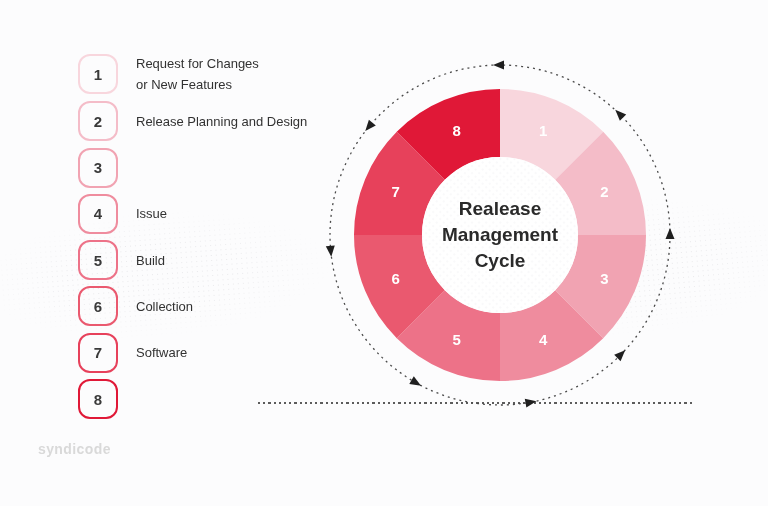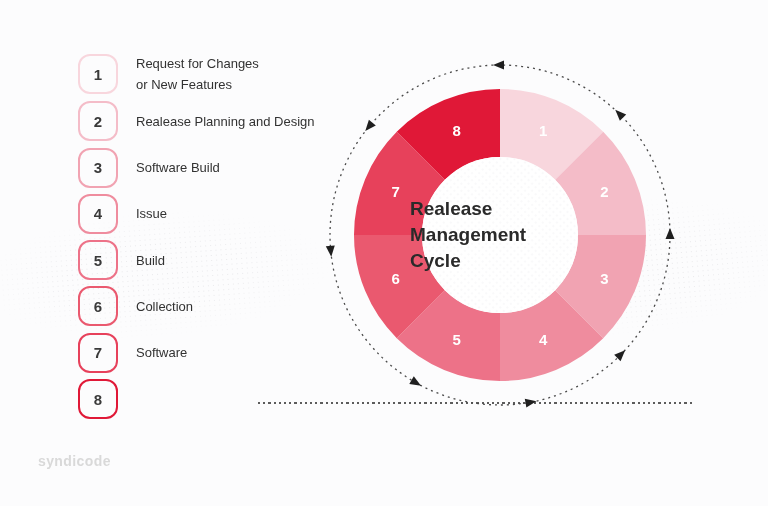--- a/index.html
+++ b/index.html
@@ -28,53 +28,52 @@
   }
   .step-label{
     margin-left:18px;font-size:13px;color:#323232;line-height:21px;
     white-space:pre-line;
   }
 
   .diagram-wrap{position:absolute;left:320px;top:55px;width:360px;height:360px;z-index:2;}
   .diagram-wrap svg{position:absolute;left:0;top:0;}
   .center-title{
     position:absolute;left:50%;top:50%;transform:translate(-50%,-50%);
-    width:180px;white-space:pre-line;
+    width:180px;text-align:center;white-space:pre-line;
     font-size:19px;font-weight:bold;color:#2a2a2a;line-height:26px;
   }
 
   .baseline{
     position:absolute;z-index:1;left:258px;top:402px;width:434px;height:2px;
     background:repeating-linear-gradient(90deg,#5c5c5c 0 2.2px, transparent 2.2px 5.2px);
   }
 
   .brand{
     position:absolute;left:38px;top:441px;z-index:2;
-    font-size:14px;font-weight:bold;letter-spacing:.4px;color:#d9d9d9;margin-top:12px;
+    font-size:14px;font-weight:bold;letter-spacing:.4px;color:#d9d9d9;
   }
 </style>
 </head>
 <body>
 
 <div class="hatch hatch-left"></div>
 <div class="hatch hatch-right"></div>
 
 <div class="steps">
     <div class="step-row">
       <span class="step-num" style="border-color: rgb(248, 214, 221);">1</span>
       <span class="step-label">Request for Changes
 or New Features</span>
     </div>
     <div class="step-row">
       <span class="step-num" style="border-color: rgb(244, 188, 200);">2</span>
-      <span class="step-label">Realease Planning and Design</span>
+      <span class="step-label">Release Planning and Design</span>
     </div>
     <div class="step-row">
       <span class="step-num" style="border-color: rgb(241, 163, 178);">3</span>
-      <span class="step-label">Software Build</span>
     </div>
     <div class="step-row">
       <span class="step-num" style="border-color: rgb(239, 140, 158);">4</span>
       <span class="step-label">Issue</span>
     </div>
     <div class="step-row">
       <span class="step-num" style="border-color: rgb(237, 114, 136);">5</span>
       <span class="step-label">Build</span>
     </div>
     <div class="step-row">

